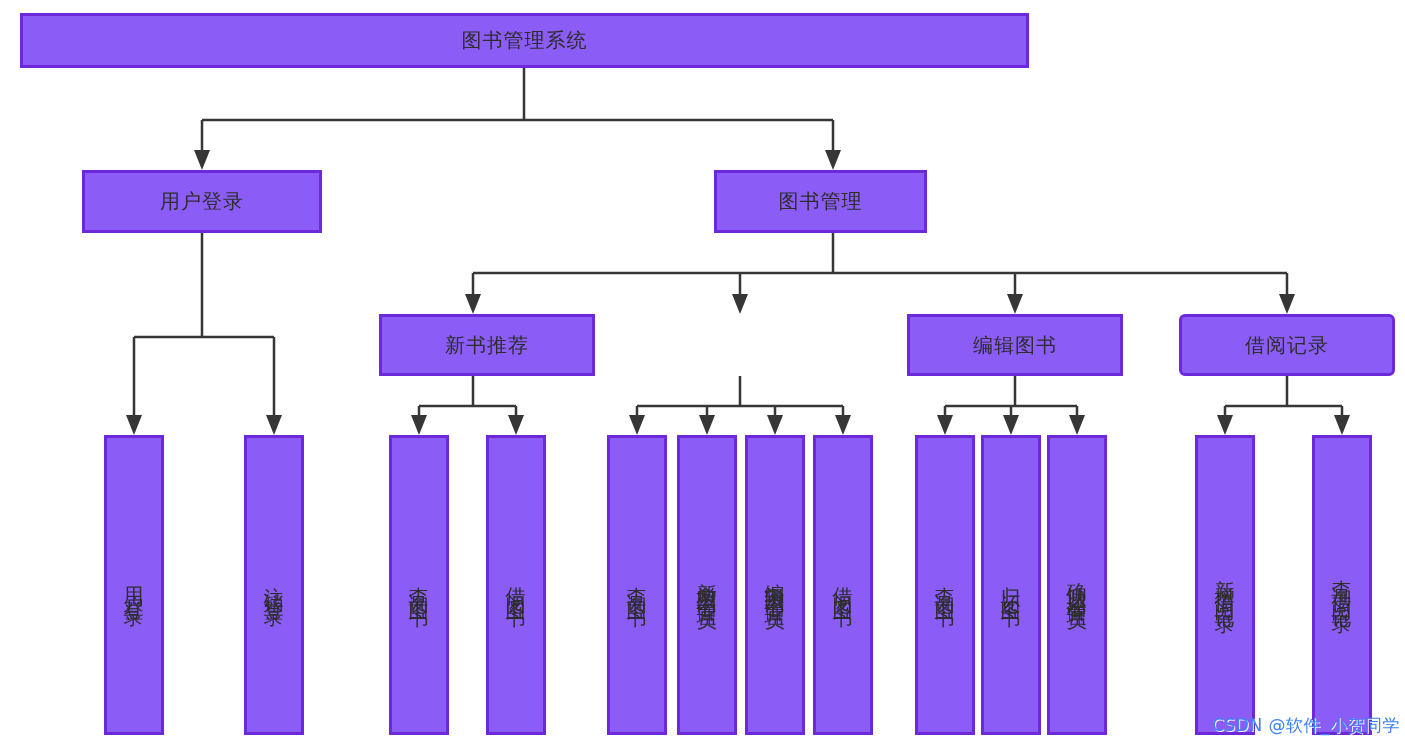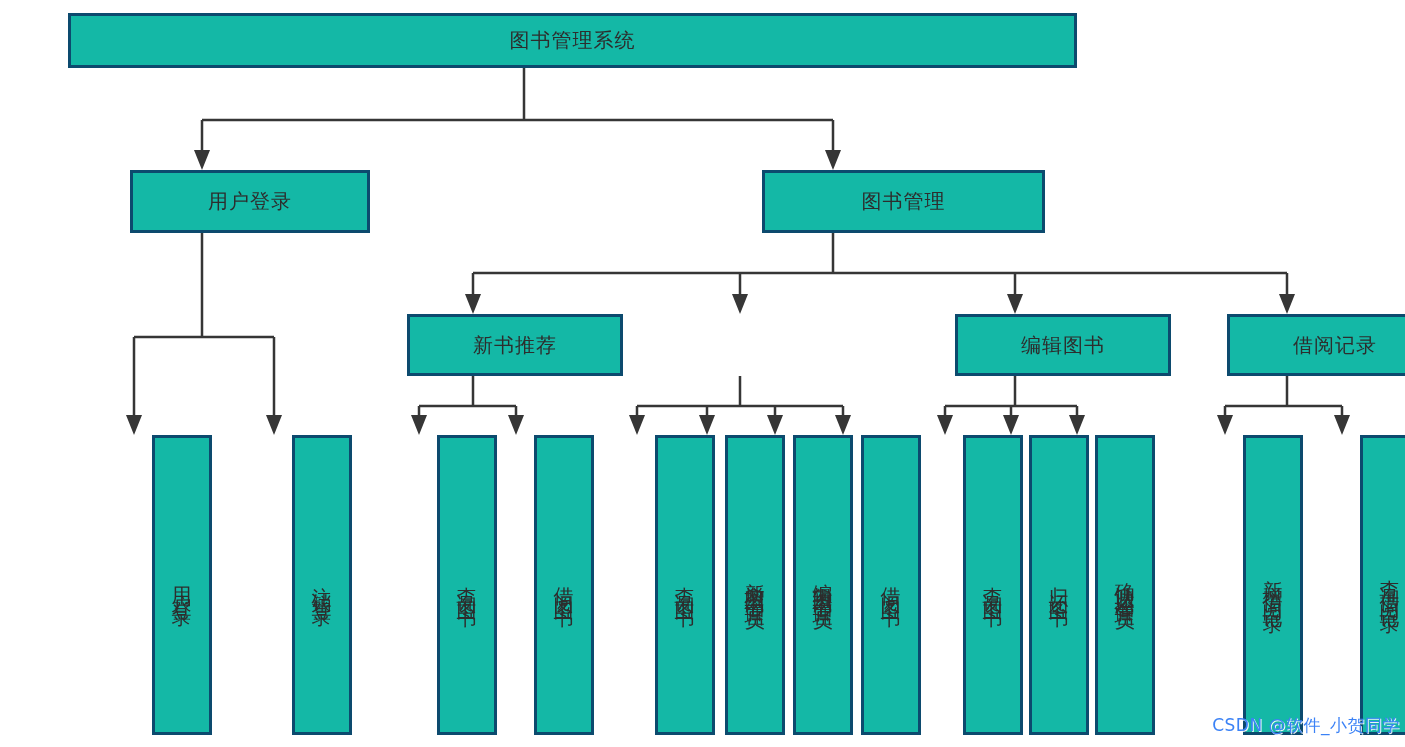--- a/index.html
+++ b/index.html
@@ -17,28 +17,27 @@
   }
   #connectors {
     position: absolute;
     left: 0;
     top: 0;
     z-index: 1;
   }
   .box {
     position: absolute;
     box-sizing: border-box;
-    background: #14b8a6;
-    border: 3px solid #0c4a6e;
+    background: #8b5cf6;
+    border: 3px solid #6d28d9;
     display: flex;
     align-items: center;
     justify-content: center;
     color: #2d2d2d;
     z-index: 2;
-    margin-left: 48px;
   }
   .hbox {
     font-size: 20px;
     letter-spacing: 1px;
     white-space: nowrap;
   }
   .tall {
     width: 60px;
     top: 435px;
     height: 300px;
@@ -114,25 +113,25 @@
       <polygon points="1003,415 1019,415 1011,435"></polygon>
       <polygon points="1069,415 1085,415 1077,435"></polygon>
       <polygon points="1217,415 1233,415 1225,435"></polygon>
       <polygon points="1334,415 1350,415 1342,435"></polygon>
     </g>
   </svg>
 
   <div class="box hbox lv1">图书管理系统</div>
 
   <div class="box hbox lv2" style="left:82px; width:240px;">用户登录</div>
-  <div class="box hbox lv2" style="left:714px; width:283px;">图书管理</div>
+  <div class="box hbox lv2" style="left:714px; width:213px;">图书管理</div>
 
-  <div class="box hbox lv3" style="left:359px;">新书推荐</div>
+  <div class="box hbox lv3" style="left:379px;">新书推荐</div>
   <div class="box hbox lv3" style="left:907px;">编辑图书</div>
-  <div class="box hbox lv3" style="left:1179px;">借阅记录</div>
+  <div class="box hbox lv3" style="left:1179px;border-radius:6px;">借阅记录</div>
 
   <div class="box tall" style="left:104px;">
     <span class="vtext">用户登录</span>
   </div>
   <div class="box tall" style="left:244px;">
     <span class="vtext">注销登录</span>
   </div>
 
   <div class="box tall" style="left:389px;">
     <span class="vtext">查询图书</span>

